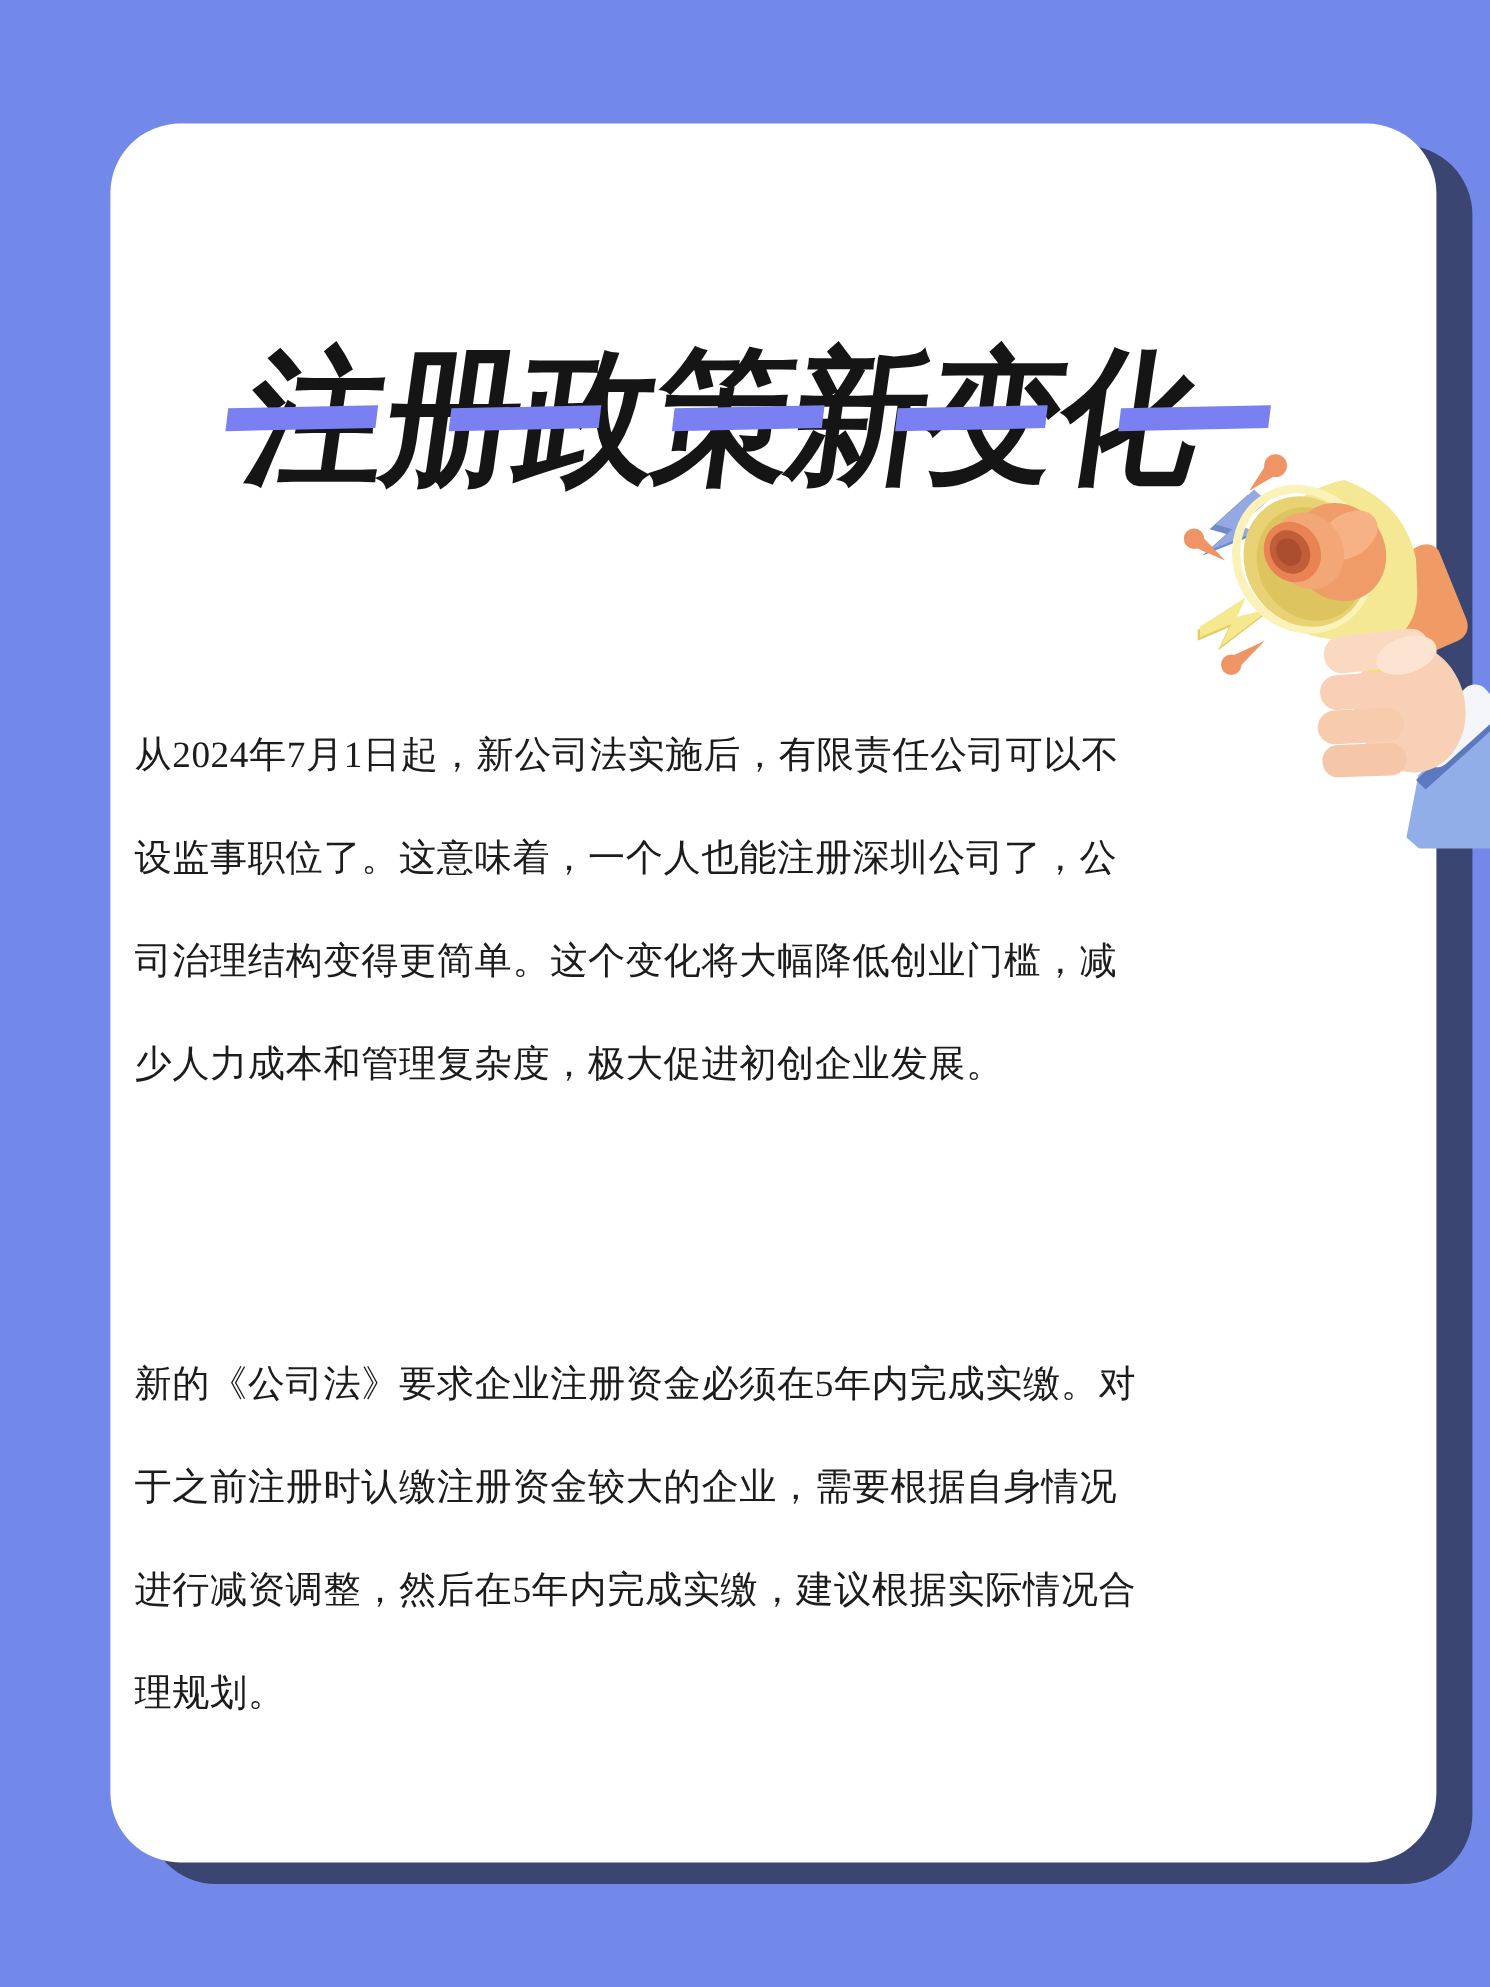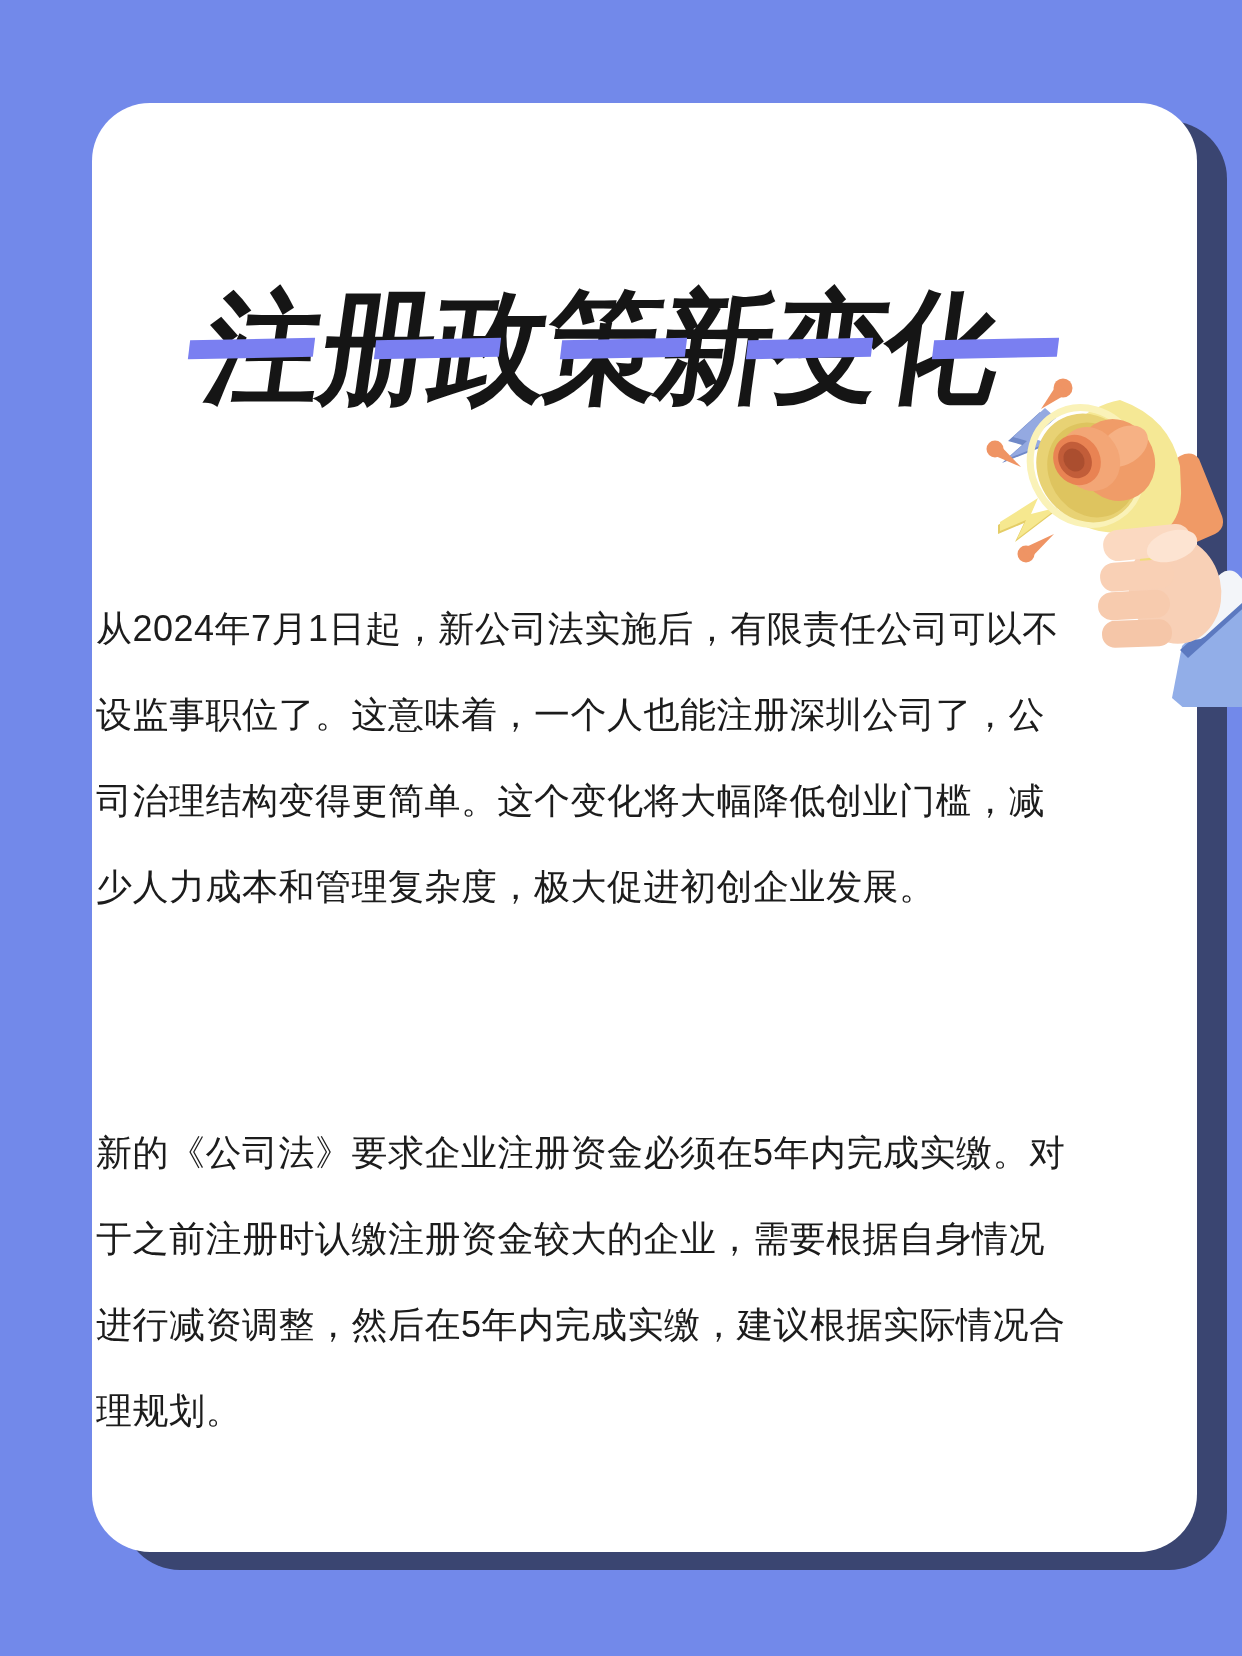--- a/index.html
+++ b/index.html
@@ -26,23 +26,23 @@
   }
   .underline{
     position:absolute;left:189px;top:339px;height:20px;
     display:flex;gap:61px;
   }
   .underline .dash{
     width:125px;height:19px;background:var(--underline_dash,#7a7ff1);
     transform:rotate(-1.2deg) skewX(-8deg);
   }
   .para{
-    position:absolute;left:96px;width:1045px;
-    font-size:36px;line-height:86px;color:var(--body_text,#1c1c1c);
-    white-space:pre-line;letter-spacing:0.5px;
+    position:absolute;left:112px;width:1045px;
+    font-size:31px;line-height:86px;color:var(--body_text,#1c1c1c);
+    white-space:pre-line;letter-spacing:0.5px;font-family:Liberation Serif, serif;
   }
   .para-1{top:586px;}
   .para-2{top:1110px;}
   .illustration{
     position:absolute;left:920px;top:362px;width:322px;height:345px;
   }
 </style>
 </head>
 <body style="--background: #7289ea; --card: #ffffff; --card_shadow: #3a4571; --underline_dash: #7a7ff1; --title: #151515; --body_text: #1c1c1c; --megaphone_yellow: #f5e895; --megaphone_orange: #f09a66; --hand_skin: #f8d0b6; --sleeve_blue: #92aee8; --bolt_blue: #94a9e1; --bolt_yellow: #f6e88f; --spark_orange: #ef9464;">
 

